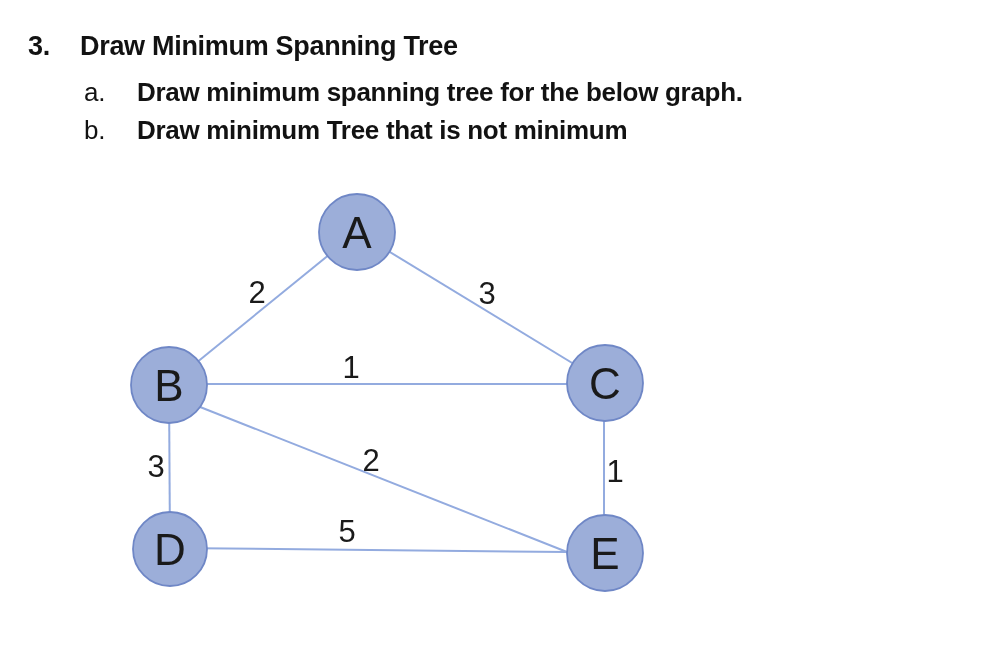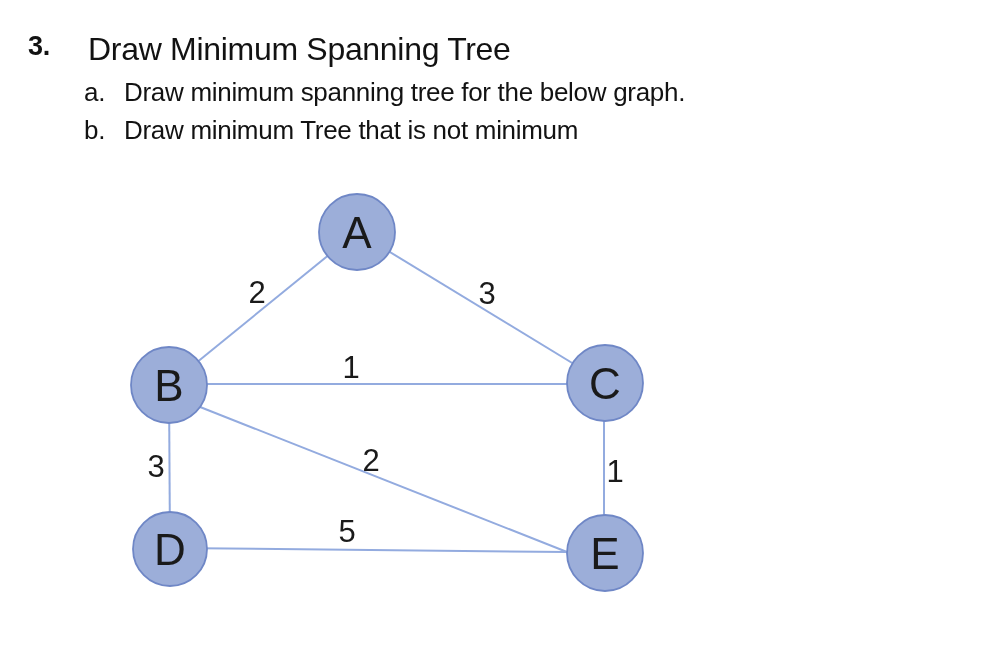--- a/index.html
+++ b/index.html
@@ -12,30 +12,30 @@
     overflow: hidden;
     font-family: "Liberation Sans", sans-serif;
     color: #121212;
   }
   .q-line { position: absolute; left: 0; width: 982px; white-space: nowrap; }
   .q-num {
     position: absolute; left: 28px; top: 0;
     font-size: 27px; font-weight: 700; letter-spacing: -0.3px;
   }
   .q-title {
-    position: absolute; left: 88px; top: 0;
-    font-size: 32px; font-weight: 400; letter-spacing: -0.3px;
+    position: absolute; left: 80px; top: 0;
+    font-size: 27px; font-weight: 700; letter-spacing: -0.3px;
   }
   .item-label {
     position: absolute; left: 84px; top: 0;
     font-size: 26px; font-weight: 400; letter-spacing: -0.3px;
   }
   .item-text {
-    position: absolute; left: 124px; top: 0;
-    font-size: 26px; font-weight: 400; letter-spacing: -0.3px;
+    position: absolute; left: 137px; top: 0;
+    font-size: 26px; font-weight: 700; letter-spacing: -0.3px;
   }
   svg.graph {
     position: absolute; left: 0; top: 0;
     width: 982px; height: 650px;
   }
   svg.graph text {
     font-family: "Liberation Sans", sans-serif;
   }
 </style>
 </head>

